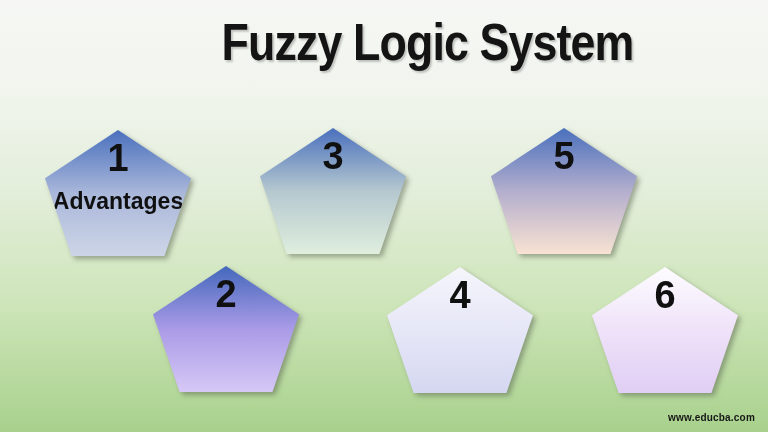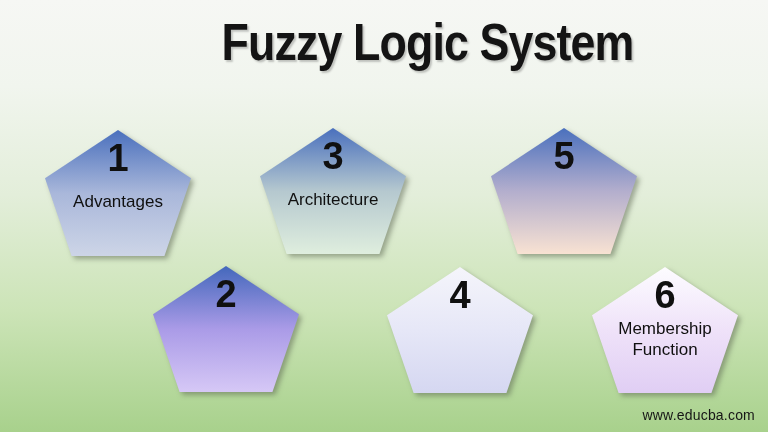--- a/index.html
+++ b/index.html
@@ -69,32 +69,32 @@
   .plabel {
     position: absolute;
     top: 38%;
     left: 9%;
     right: 9%;
     height: 38%;
     display: flex;
     align-items: center;
     justify-content: center;
     text-align: center;
-    font-size: 17px;
-    font-weight: normal;
+    font-size: 23px;
+    font-weight: bold;
     line-height: 1.25;
     color: #101010;
   }
 
   .watermark {
     position: absolute;
     right: 13px;
     bottom: 9px;
-    font-size: 14px;
-    font-weight: normal;
+    font-size: 10px;
+    font-weight: bold;
     color: #161616;
     letter-spacing: 0.2px;
     margin-left: 42px;
   }
 </style>
 </head>
 <body>
 
 <div class="canvas" style="background: linear-gradient(rgb(246, 247, 244) 0%, rgb(241, 245, 238) 20%, rgb(227, 238, 218) 45%, rgb(204, 228, 183) 72%, rgb(168, 209, 140) 100%);">
 
@@ -111,38 +111,36 @@
 
   <div class="pent-wrap p2">
     <div class="pent" style="background: linear-gradient(rgb(68, 104, 188), rgb(170, 155, 231), rgb(214, 200, 246));">
       <div class="num">2</div>
     </div>
   </div>
 
   <div class="pent-wrap p3">
     <div class="pent" style="background: linear-gradient(rgb(74, 112, 189), rgb(181, 200, 207), rgb(223, 238, 222));">
       <div class="num">3</div>
-      <div class="plabel">Architecture</div>
     </div>
   </div>
 
   <div class="pent-wrap p4">
     <div class="pent" style="background: linear-gradient(rgb(245, 245, 251), rgb(230, 231, 247), rgb(213, 215, 241));">
       <div class="num">4</div>
     </div>
   </div>
 
   <div class="pent-wrap p5">
     <div class="pent" style="background: linear-gradient(rgb(74, 112, 189), rgb(179, 174, 205), rgb(248, 226, 210));">
       <div class="num">5</div>
     </div>
   </div>
 
   <div class="pent-wrap p6">
     <div class="pent" style="background: linear-gradient(rgb(253, 252, 255), rgb(239, 226, 249), rgb(224, 206, 244));">
       <div class="num">6</div>
-      <div class="plabel">Membership Function</div>
     </div>
   </div>
 
   <div class="watermark">www.educba.com</div>
 
 </div>
 
 </body></html>

